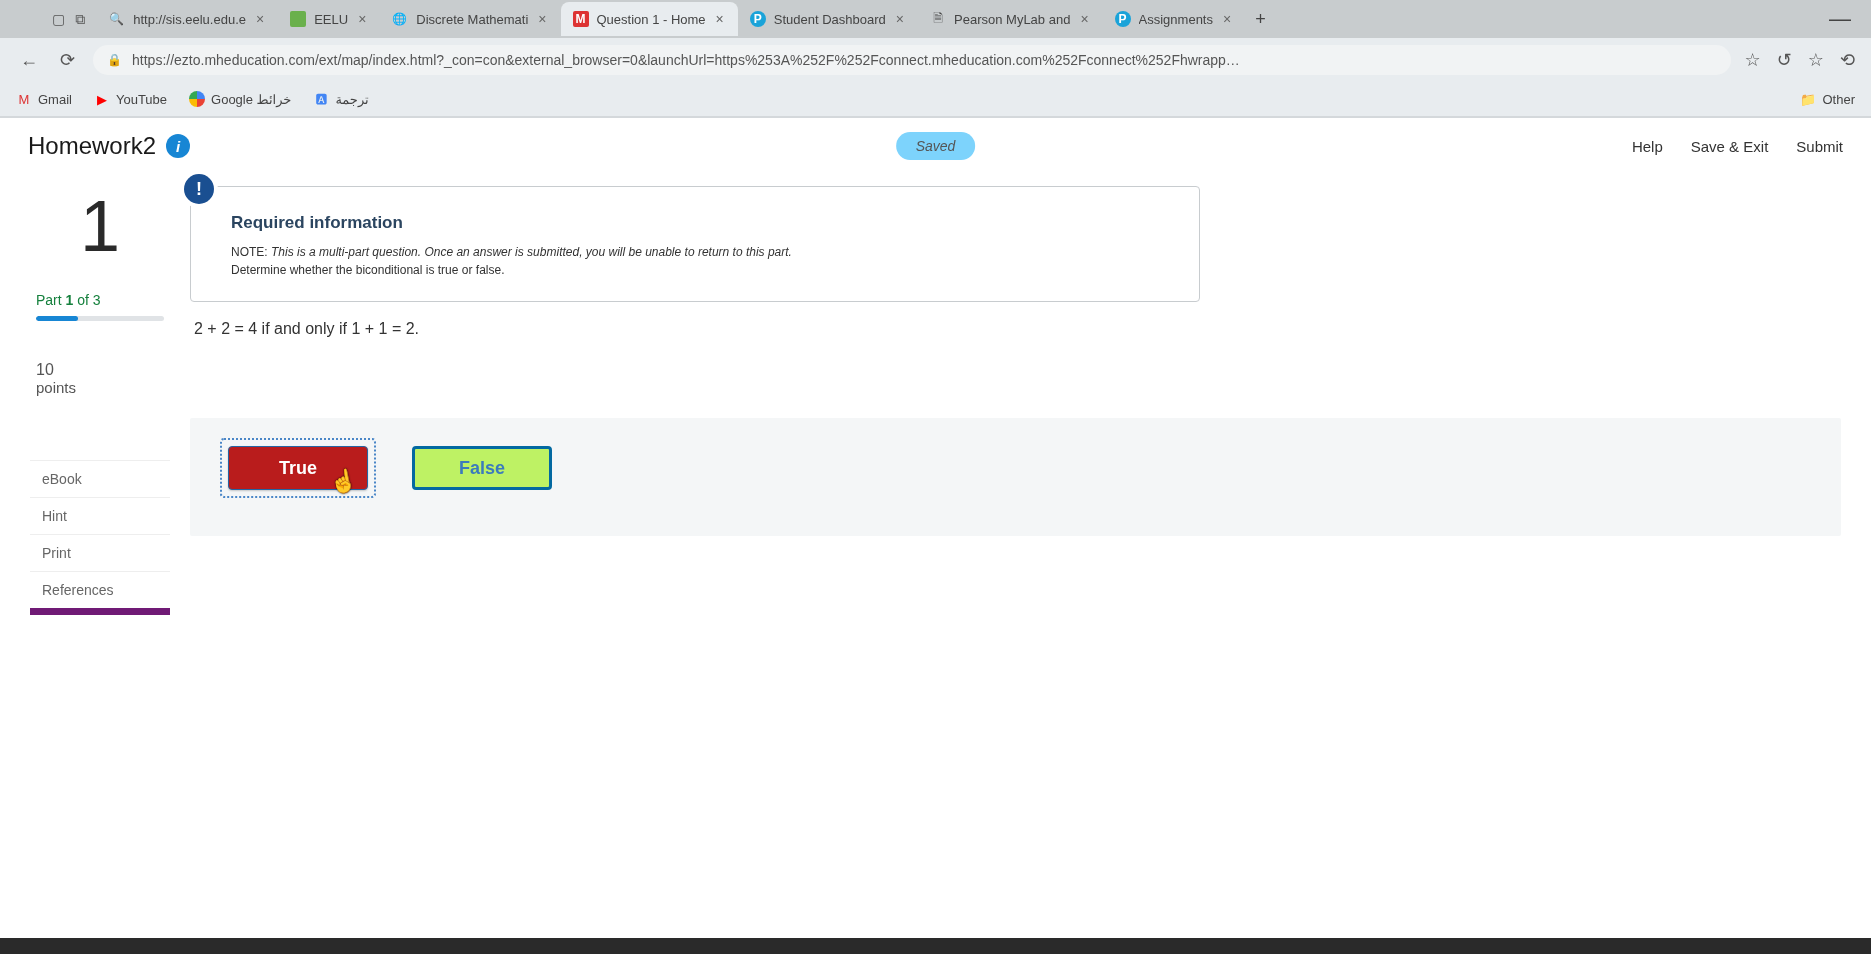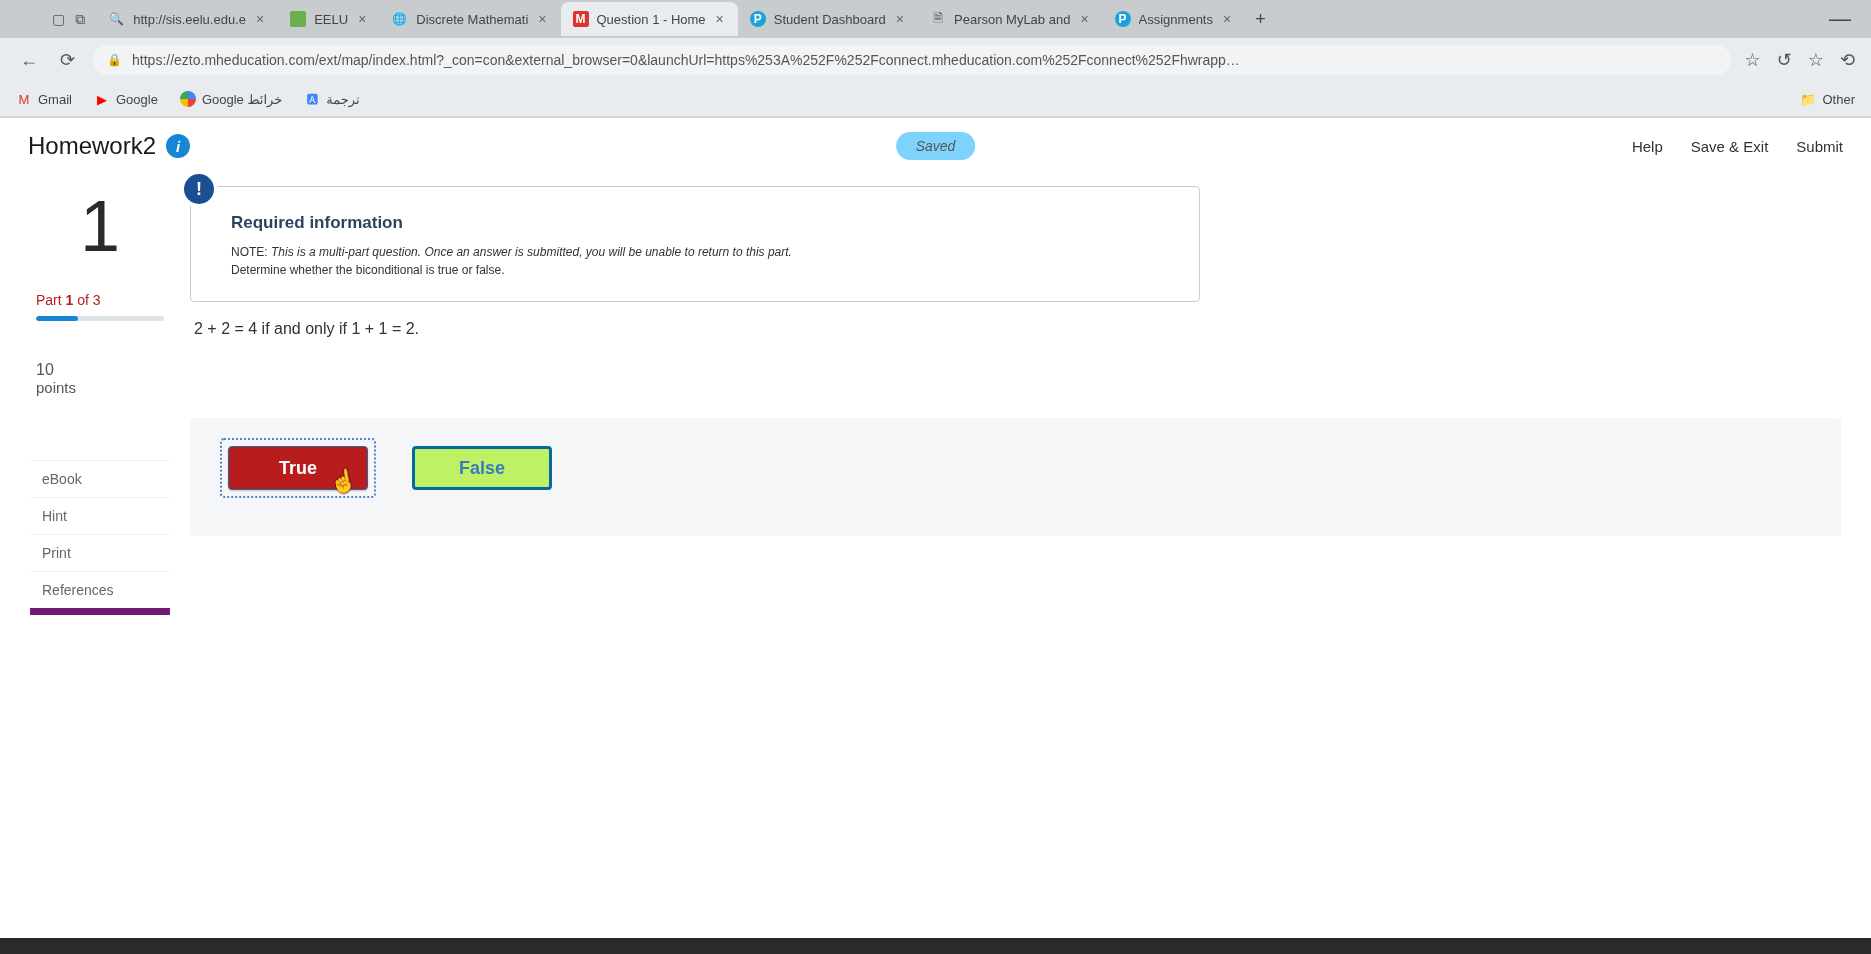--- a/index.html
+++ b/index.html
@@ -148,21 +148,21 @@
     padding-top:10px;
   }
   .qnum {
     font-size:72px;
     font-weight:300;
     color:#2a2a2a;
     text-align:center;
     line-height:1;
     margin-bottom:30px;
   }
-  .part-row { font-size:14px; color:#b91c1c; padding:0 6px;}
+  .part-row { font-size:14px; color:#15803d; padding:0 6px;}
   .part-row .bold { font-weight:600;}
   .progress {
     margin:8px 6px 0 6px;
     height:5px;
     background:#e0e3e6;
     border-radius:3px;
     position:relative;
     overflow:hidden;
   }
   .progress .fill{
@@ -319,21 +319,21 @@
     </div>
   </div>
 
   <div class="bookmarks-row">
     <div class="bookmark">
       <span class="bicon" style="color:#d33">M</span>
       <span>Gmail</span>
     </div>
     <div class="bookmark">
       <span class="bicon" style="color:#f00">▶</span>
-      <span>Google</span>
+      <span>YouTube</span>
     </div>
     <div class="bookmark">
       <span class="bicon g-logo"></span>
       <span>Google خرائط</span>
     </div>
     <div class="bookmark">
       <span class="bicon" style="color:#4285f4">🅰</span>
       <span>ترجمة</span>
     </div>
     <div class="bookmarks-other">

